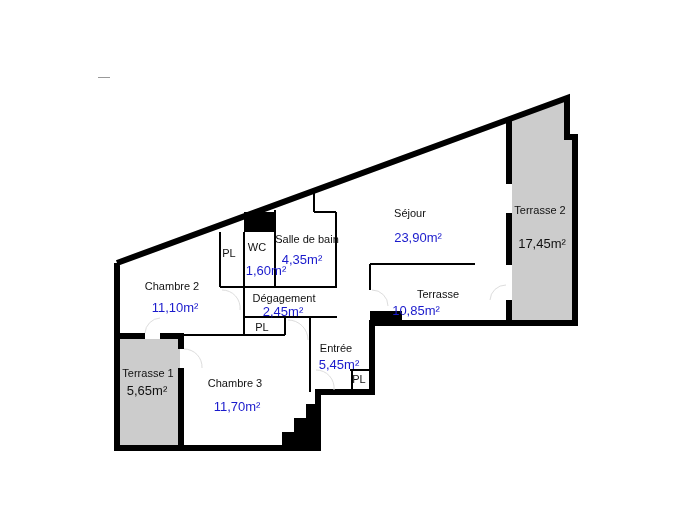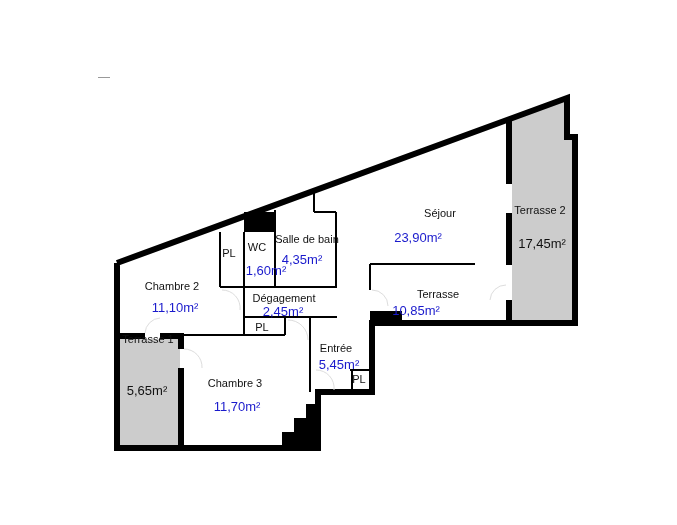--- a/index.html
+++ b/index.html
@@ -61,21 +61,21 @@
     <path d="M184,349 A18,18 0 0,1 202,368"></path>
     <path d="M222,290 A18,18 0 0,1 240,310"></path>
     <path d="M288,320 A20,20 0 0,1 308,340"></path>
     <path d="M316,370 A18,18 0 0,1 334,390"></path>
     <path d="M372,290 A16,16 0 0,1 388,306"></path>
     <path d="M490,300 A16,16 0 0,1 506,285"></path>
   </g>
 </svg>
 
 <div>
-  <div class="lbl" style="left:440px;top:207px">Séjour</div>
+  <div class="lbl" style="left:410px;top:207px">Séjour</div>
   <div class="area" style="left:418px;top:230px;color:#1a1acc">23,90m²</div>
 </div>
 <div>
   <div class="lbl" style="left:540px;top:204px">Terrasse 2</div>
   <div class="area" style="left:542px;top:236px;color:#111111">17,45m²</div>
 </div>
 <div>
   <div class="lbl" style="left:438px;top:288px">Terrasse</div>
   <div class="area" style="left:416px;top:303px;color:#1a1acc">10,85m²</div>
 </div>
@@ -102,19 +102,19 @@
   <div class="lbl" style="left:262px;top:321px">PL</div>
 </div>
 <div>
   <div class="lbl" style="left:336px;top:342px">Entrée</div>
   <div class="area" style="left:339px;top:357px;color:#1a1acc">5,45m²</div>
 </div>
 <div>
   <div class="lbl" style="left:359px;top:373px">PL</div>
 </div>
 <div>
-  <div class="lbl" style="left:148px;top:333px">Terrasse 1</div>
+  <div class="lbl" style="left:148px;top:367px">Terrasse 1</div>
   <div class="area" style="left:147px;top:383px;color:#111111">5,65m²</div>
 </div>
 <div>
   <div class="lbl" style="left:235px;top:377px">Chambre 3</div>
   <div class="area" style="left:237px;top:399px;color:#1a1acc">11,70m²</div>
 </div>
 
 </body></html>

